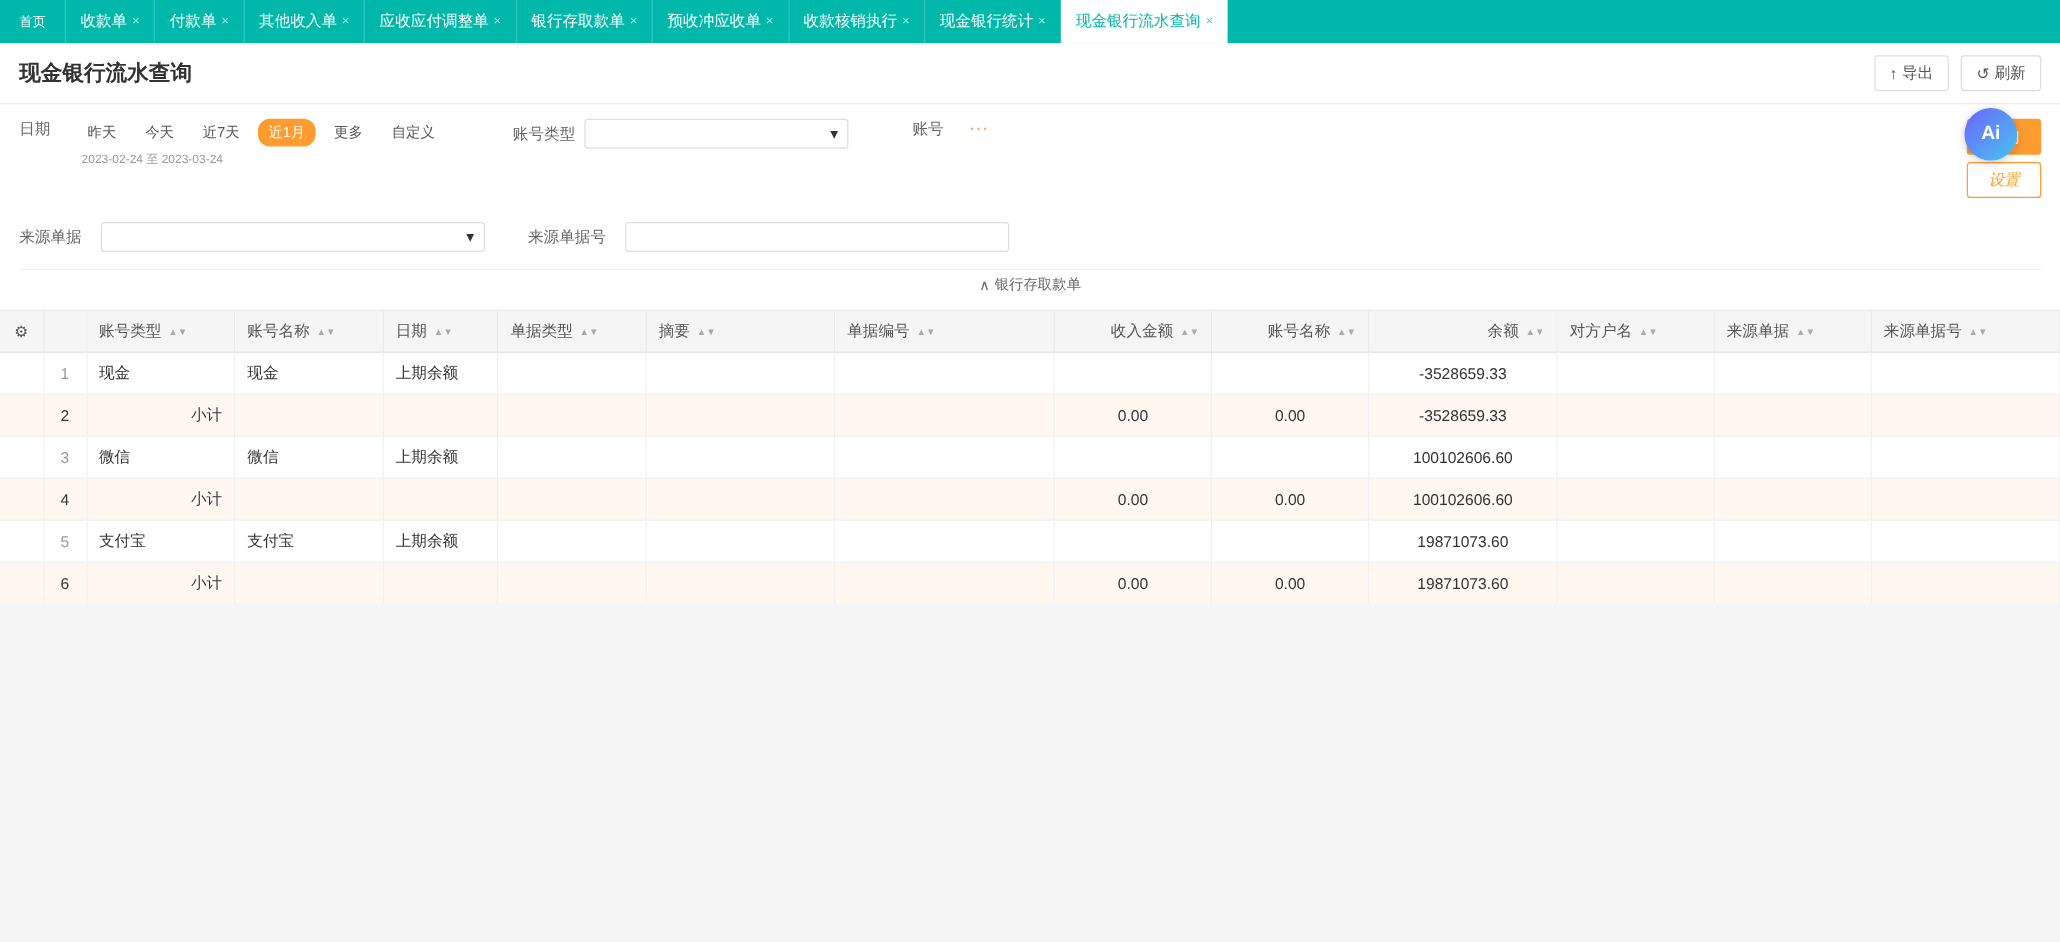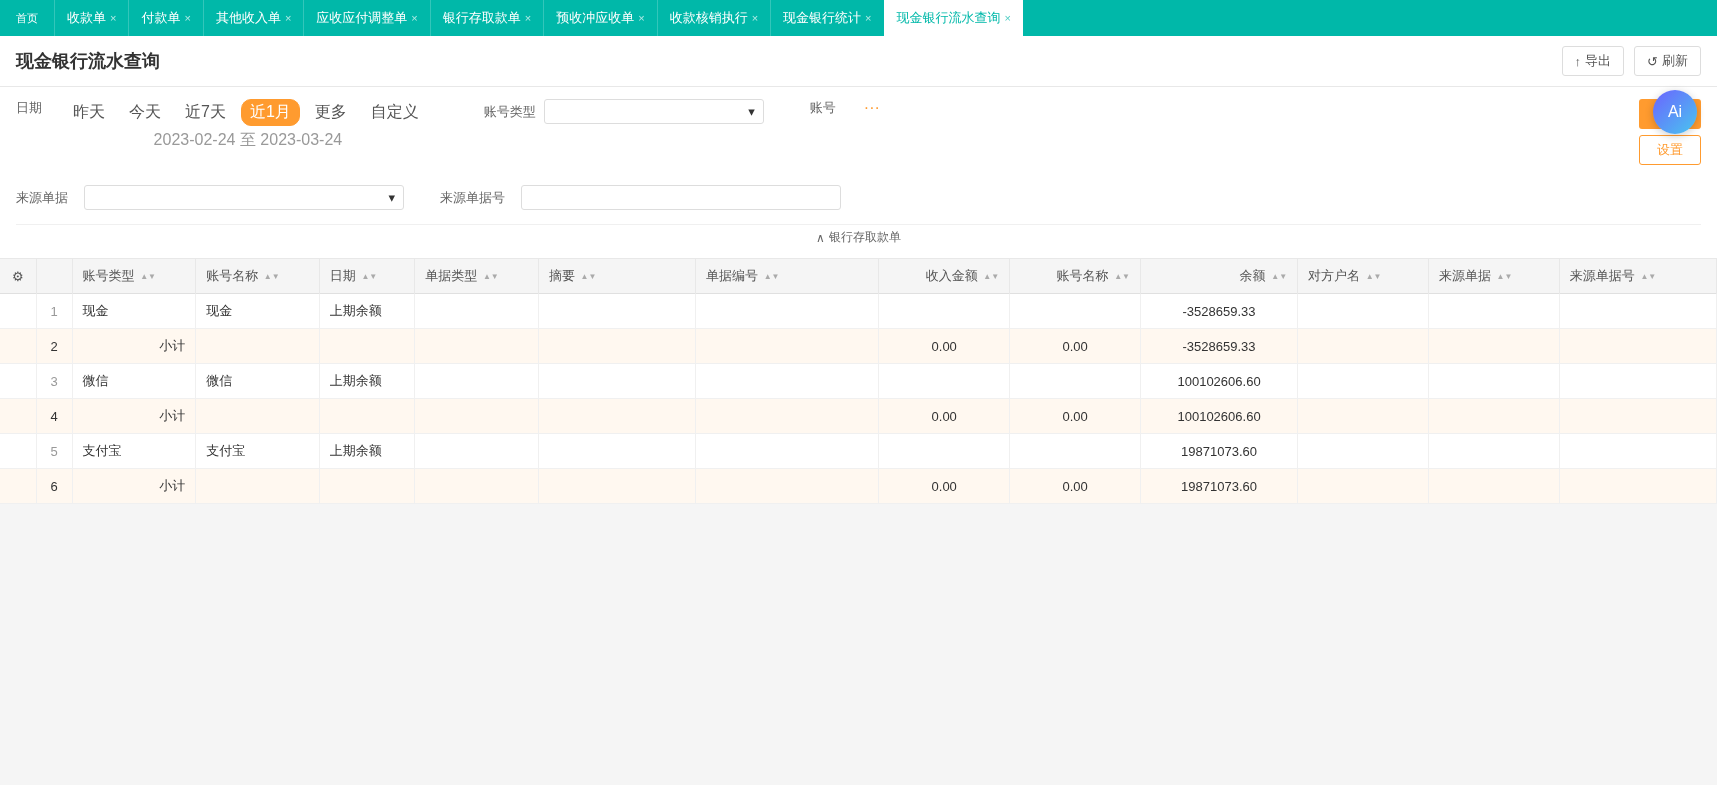--- a/index.html
+++ b/index.html
@@ -96,34 +96,33 @@
     }
     .date-shortcuts {
       display: flex;
       align-items: center;
       gap: 6px;
     }
     .date-btn {
       padding: 2px 8px;
       border-radius: 10px;
       cursor: pointer;
-      font-size: 16px;
+      font-size: 12px;
       border: 1px solid transparent;
       color: #555;
     }
     .date-btn.active {
       background: #ff9b2f;
       color: #fff;
       border-color: #ff9b2f;
     }
     .date-range {
-      font-size: 16px;
+      font-size: 10px;
       color: #999;
       margin-left: 4px;
-      text-align: center;
     }
     .filter-select {
       display: flex;
       align-items: center;
       border: 1px solid #ddd;
       border-radius: 3px;
       padding: 4px 8px;
       min-width: 200px;
       cursor: pointer;
       background: #fff;
@@ -154,20 +153,21 @@
       font-size: 13px;
     }
     .btn-settings {
       background: #fff;
       color: #ff9b2f;
       border: 1px solid #ff9b2f;
       border-radius: 3px;
       padding: 5px 14px;
       cursor: pointer;
       font-size: 13px;
+      font-style: italic;
     }
     .collapse-bar {
       text-align: center;
       padding: 4px 0;
       color: #666;
       cursor: pointer;
       font-size: 12px;
       display: flex;
       align-items: center;
       justify-content: center;
@@ -222,32 +222,32 @@
     }
     .row-num { color: #999; text-align: center; }
     .subtotal-row { background: #fff8f0; }
     .subtotal-row td { color: #333; }
     .orange { color: #ff9b2f; text-align: right; }
     .amount-cell { text-align: center; }
 
     
     .ai-badge {
       position: fixed;
-      right: 20px;
+      right: 36px;
       top: 90px;
       background: linear-gradient(135deg, #6c63ff, #48c6ef);
       color: #fff;
       border-radius: 50%;
       width: 44px;
       height: 44px;
       display: flex;
       align-items: center;
       justify-content: center;
       font-size: 16px;
-      font-weight: normal;
+      font-weight: bold;
       cursor: pointer;
       box-shadow: 0 2px 8px rgba(0,0,0,0.2);
     }
 
     .filter-row-block {
       display: flex;
       align-items: flex-start;
       gap: 40px;
     }
     .filter-col {
@@ -335,21 +335,21 @@
         </div>
 
         <div class="filter-col" style="margin-left:40px;">
           <span class="filter-label">账号类型</span>
           <div class="filter-select" style="min-width:220px;">
             <span class="filter-select-text"></span>
             <span>▾</span>
           </div>
         </div>
 
-        <div class="filter-col" style="margin-left:30px;">
+        <div class="filter-col" style="margin-left:30px;text-align:center;">
           <span class="filter-label">账号</span>
           <span class="dots-btn">···</span>
         </div>
 
         <div style="display:flex;flex-direction:column;gap:6px;margin-left:auto;">
           <button class="btn-query">查询</button>
           <button class="btn-settings">设置</button>
         </div>
       </div>
 

